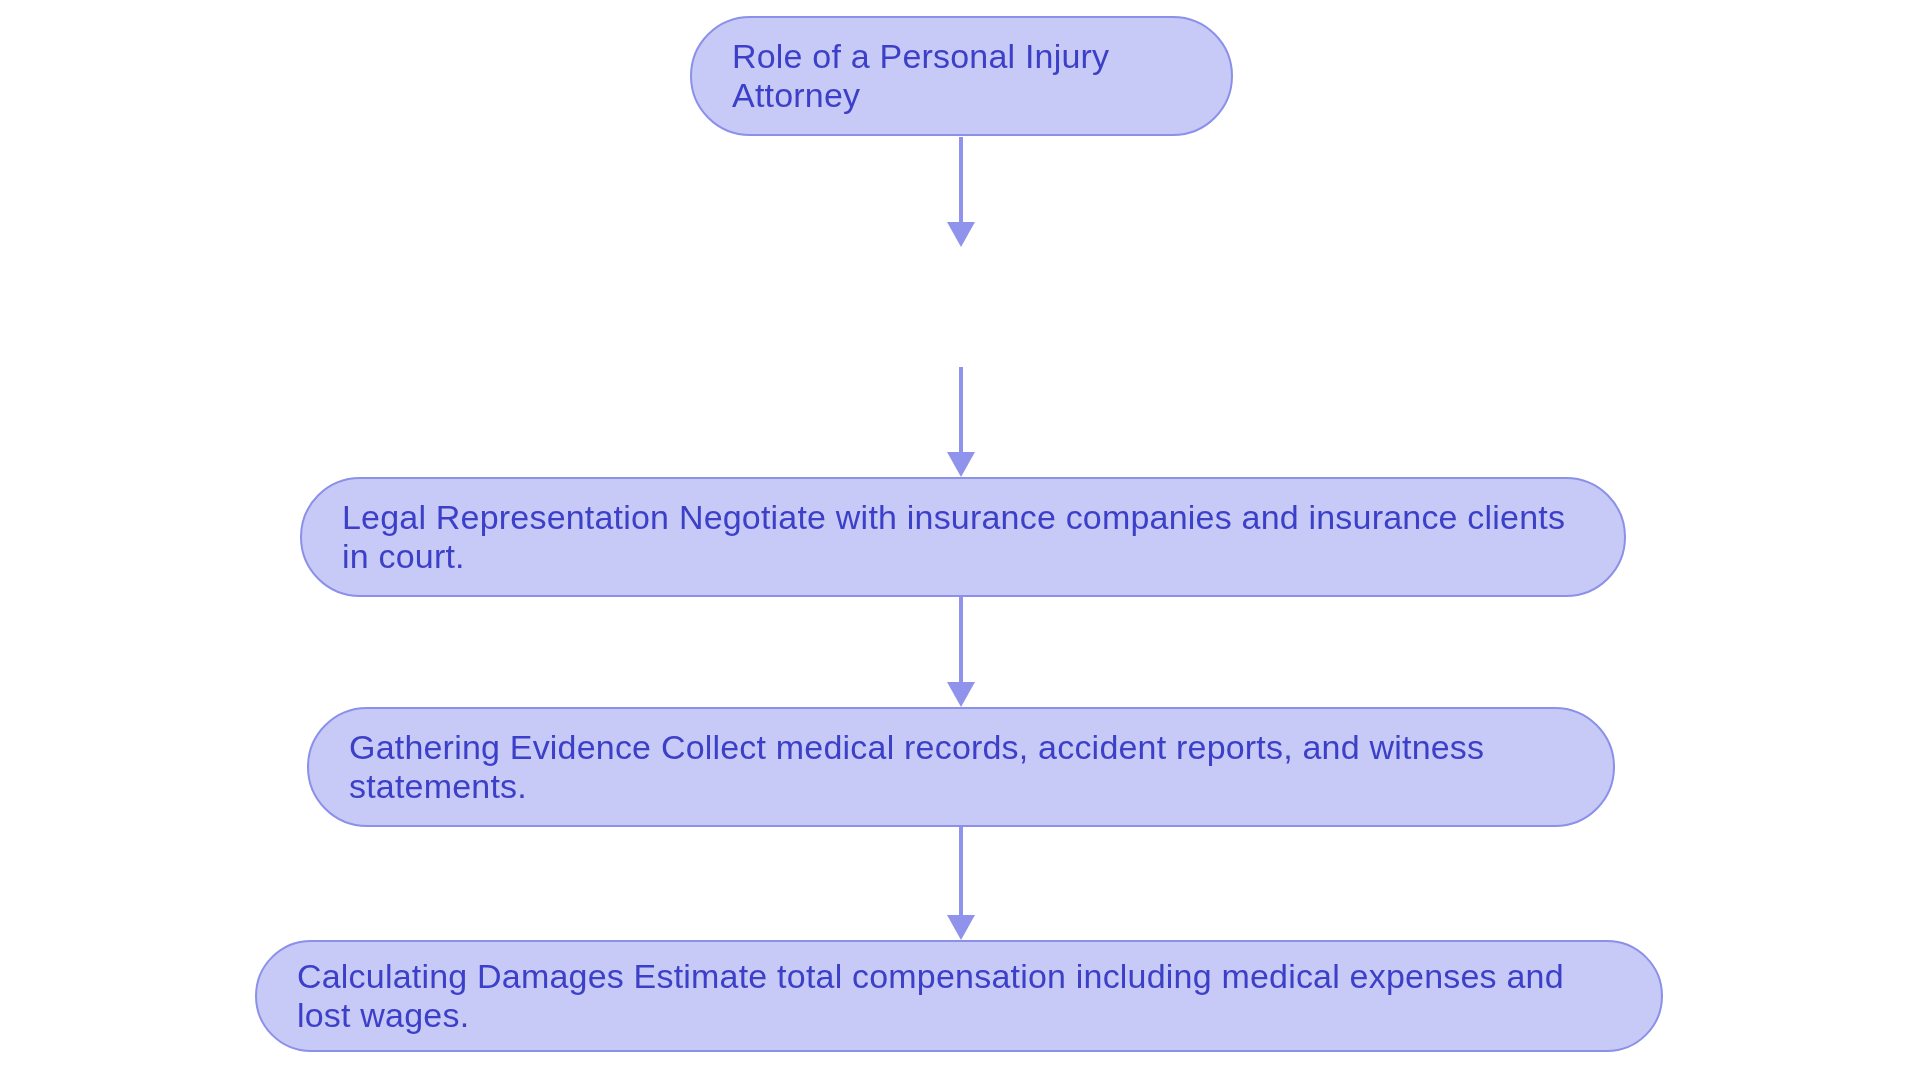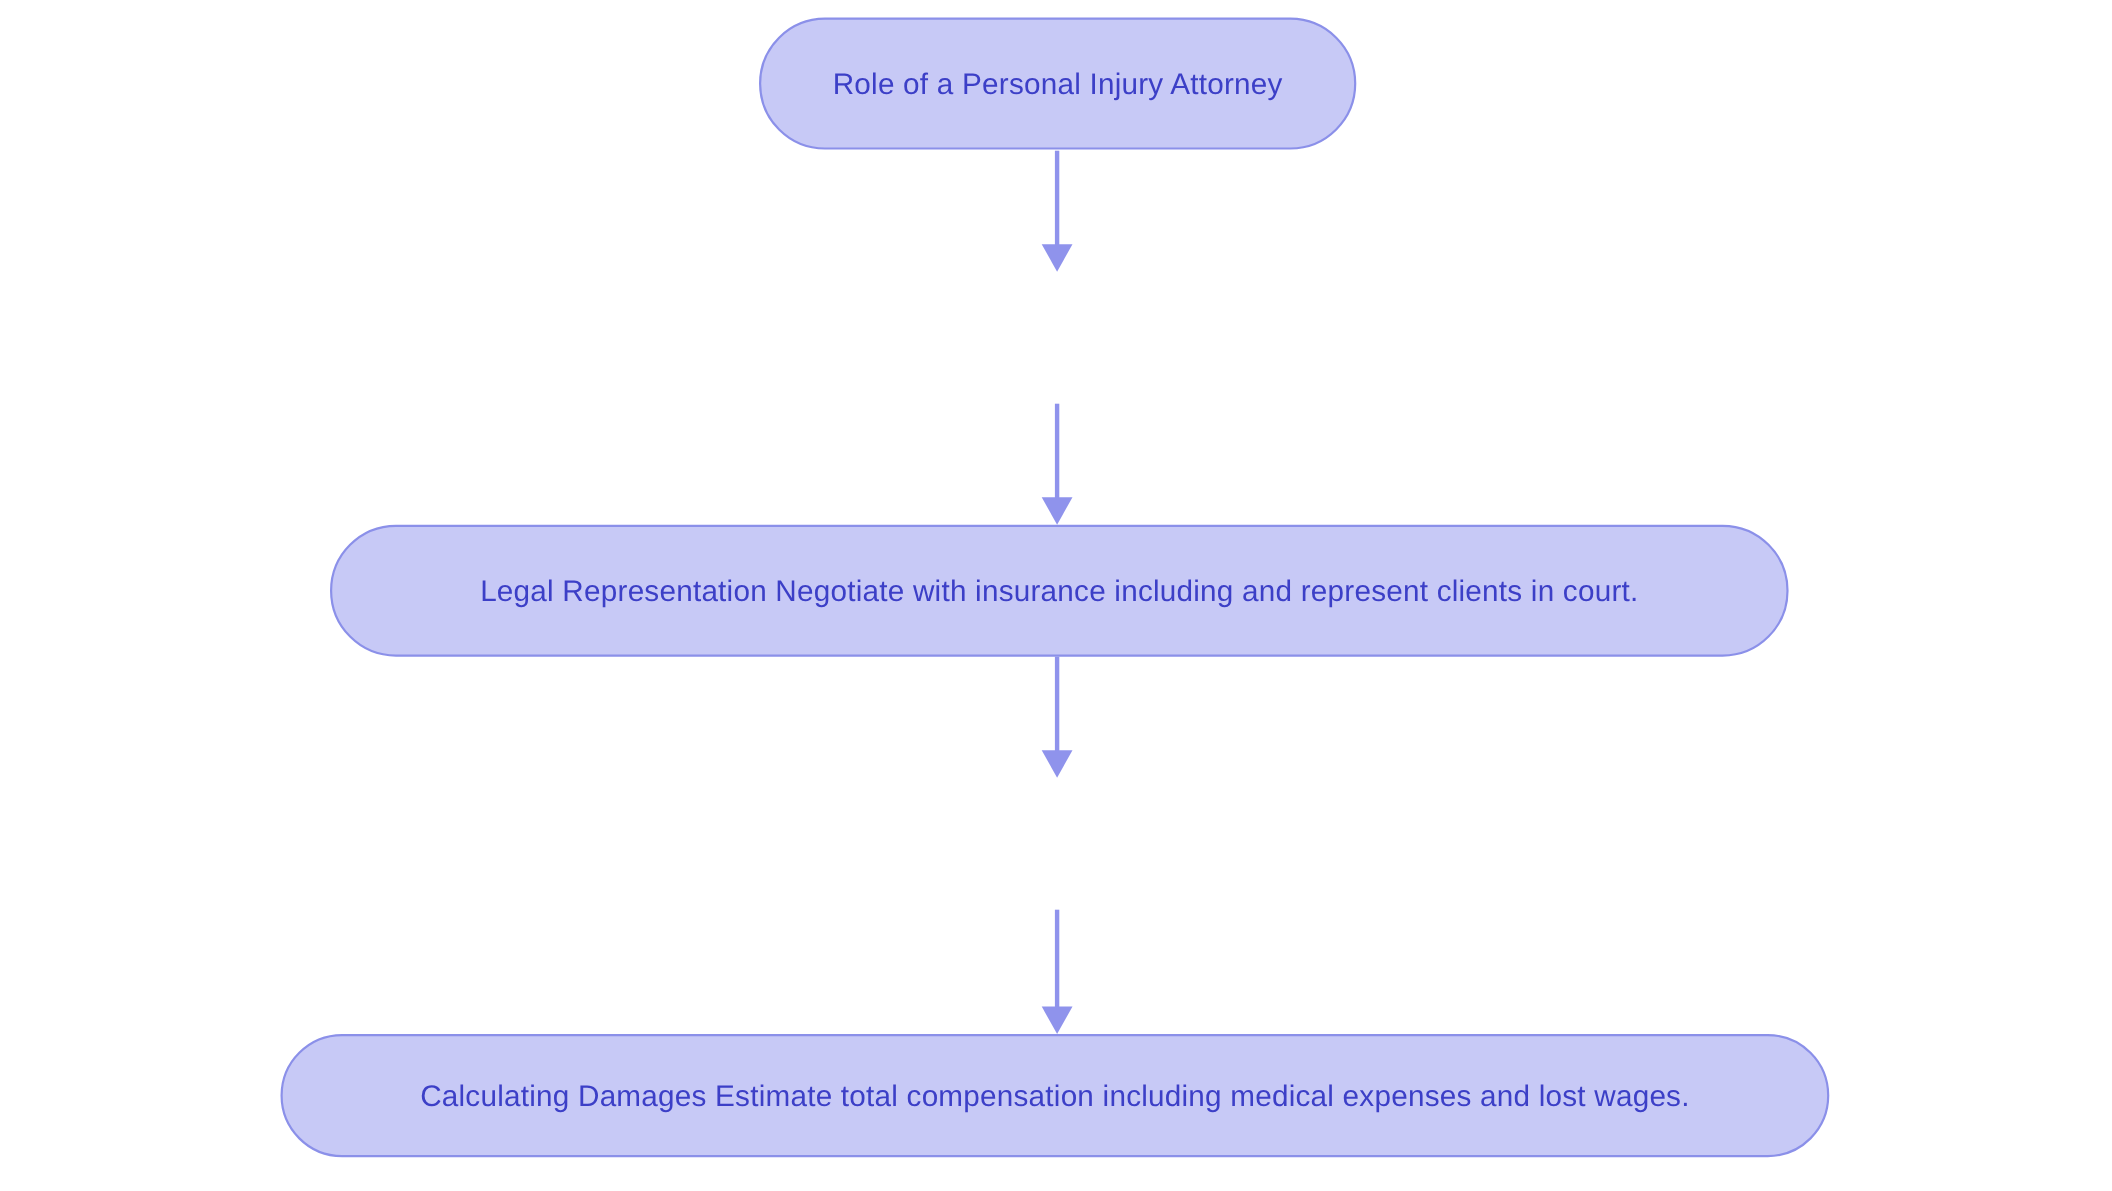--- a/index.html
+++ b/index.html
@@ -25,24 +25,23 @@
   .node {
     position: absolute;
     box-sizing: border-box;
     background: var(--node-fill);
     border: 2px solid var(--node-border);
     border-radius: 60px;
     display: flex;
     align-items: center;
     justify-content: center;
     color: var(--node-text);
-    font-size: 27px;
+    font-size: 34px;
     font-weight: 500;
     letter-spacing: 0.2px;
-    text-align: center;
     padding: 0 40px;
   }
   
   .n1 { left: 690px;  top: 16px;  width: 543px;  height: 120px; }
   .n2 { left: 398px;  top: 247px; width: 1127px; height: 120px; }
   .n3 { left: 300px;  top: 477px; width: 1326px; height: 120px; }
   .n4 { left: 307px;  top: 707px; width: 1308px; height: 120px; }
   .n5 { left: 255px;  top: 940px; width: 1408px; height: 112px; }
 
   .arrow {
@@ -84,27 +83,28 @@
     <div class="line"></div>
     <div class="head"></div>
   </div>
 
 
   <div class="arrow a2">
     <div class="line"></div>
     <div class="head"></div>
   </div>
 
-  <div class="node n3">Legal Representation Negotiate with insurance including and represent clients in court.</div>
+  <div class="node n3">Legal Representation Negotiate with insurance companies and insurance clients in court.</div>
 
   <div class="arrow a3">
     <div class="line"></div>
     <div class="head"></div>
   </div>
 
+  <div class="node n4">Gathering Evidence Collect medical records, accident reports, and witness statements.</div>
 
   <div class="arrow a4">
     <div class="line"></div>
     <div class="head"></div>
   </div>
 
   <div class="node n5">Calculating Damages Estimate total compensation including medical expenses and lost wages.</div>
 
 </div>
 

